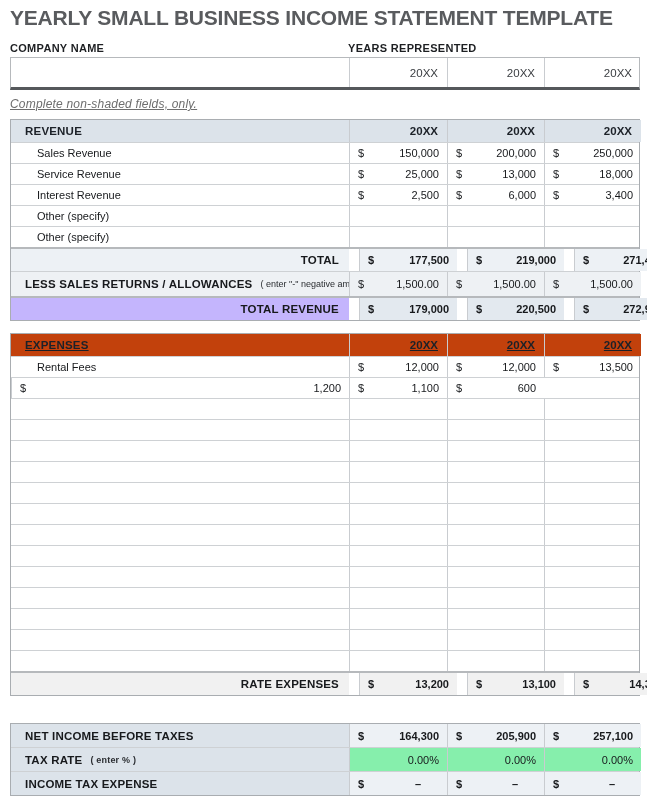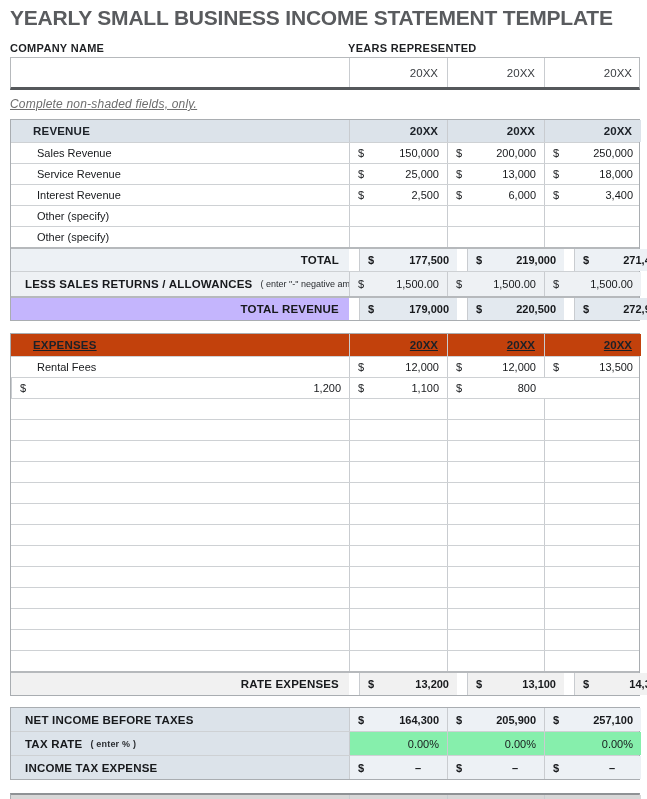--- a/index.html
+++ b/index.html
@@ -15,30 +15,30 @@
   .grid-row > .cell{box-sizing:border-box;display:flex;align-items:center;min-width:0;}
   .vcell{border-left:1px solid #c9ccd0;}
 
   .company-table{margin-top:3px;border:1px solid #b6b9bc;border-bottom:3px solid #55585b;}
   .h-company{height:29px;}
   .year-input{justify-content:flex-end;padding-right:9px;font-size:11.5px;color:#3a3d41;}
 
   .note{margin-top:7px;font-size:12px;font-style:italic;color:#6e6e6e;letter-spacing:0.2px;text-decoration:underline;}
 
   .tbl{border:1px solid #a9adb1;}
-  .mt8{margin-top:8px;} .mt12{margin-top:12px;} .mt11{margin-top:11px;} .mt13{margin-top:13px;}
+  .mt8{margin-top:8px;} .mt12{margin-top:12px;} .mt11{margin-top:27px;} .mt13{margin-top:13px;}
   .tbl .grid-row + .grid-row{border-top:1px solid #ced1d4;}
   .sep-top{border-top:2px solid #b6b9bc !important;gap:10px;}
 
   .h-head{height:22px;} .h-data{height:20px;} .h-total{height:22px;} .h-less{height:24px;}
   .h-sum{height:23px;} .h-net{height:25px;}
 
   .hdr-blue > .cell{background:#dce3ea;}
   .hdr-gray > .cell{background:#c2410c;text-decoration:underline;}
-  .sec-label{padding-left:22px;font-size:11.5px;font-weight:bold;color:#1c2128;letter-spacing:0.2px;}
+  .sec-label{padding-left:14px;font-size:11.5px;font-weight:bold;color:#1c2128;letter-spacing:0.2px;}
   .yr{justify-content:flex-end;padding-right:9px;font-size:11.5px;font-weight:bold;color:#1c2128;}
 
   .lbl{padding-left:26px;font-size:11px;color:#17191c;}
   .lbl-right{justify-content:flex-end;padding-right:10px;font-size:11.5px;font-weight:bold;letter-spacing:0.2px;}
   .money{justify-content:space-between;padding:0 8px;font-size:11px;}
   .bold .money, .bold .lbl-right{font-weight:bold;}
   .amt{text-align:right;}
 
   .row-lightblue > .cell{background:#edf1f5;}
   .row-less > .cell{background:#eef1f4;}
@@ -224,21 +224,21 @@
       <div class="cell vcell money">
           <span class="cur">$</span>
           <span class="amt">1,200</span>
         </div>
       <div class="cell vcell money">
           <span class="cur">$</span>
           <span class="amt">1,100</span>
         </div>
       <div class="cell vcell money">
           <span class="cur">$</span>
-          <span class="amt">800</span>
+          <span class="amt">600</span>
         </div>
     </div>
 
     <div class="grid-row h-data">
       <div class="cell lbl"></div>
       <div class="cell vcell"></div>
       <div class="cell vcell"></div>
       <div class="cell vcell"></div>
     </div>
 

